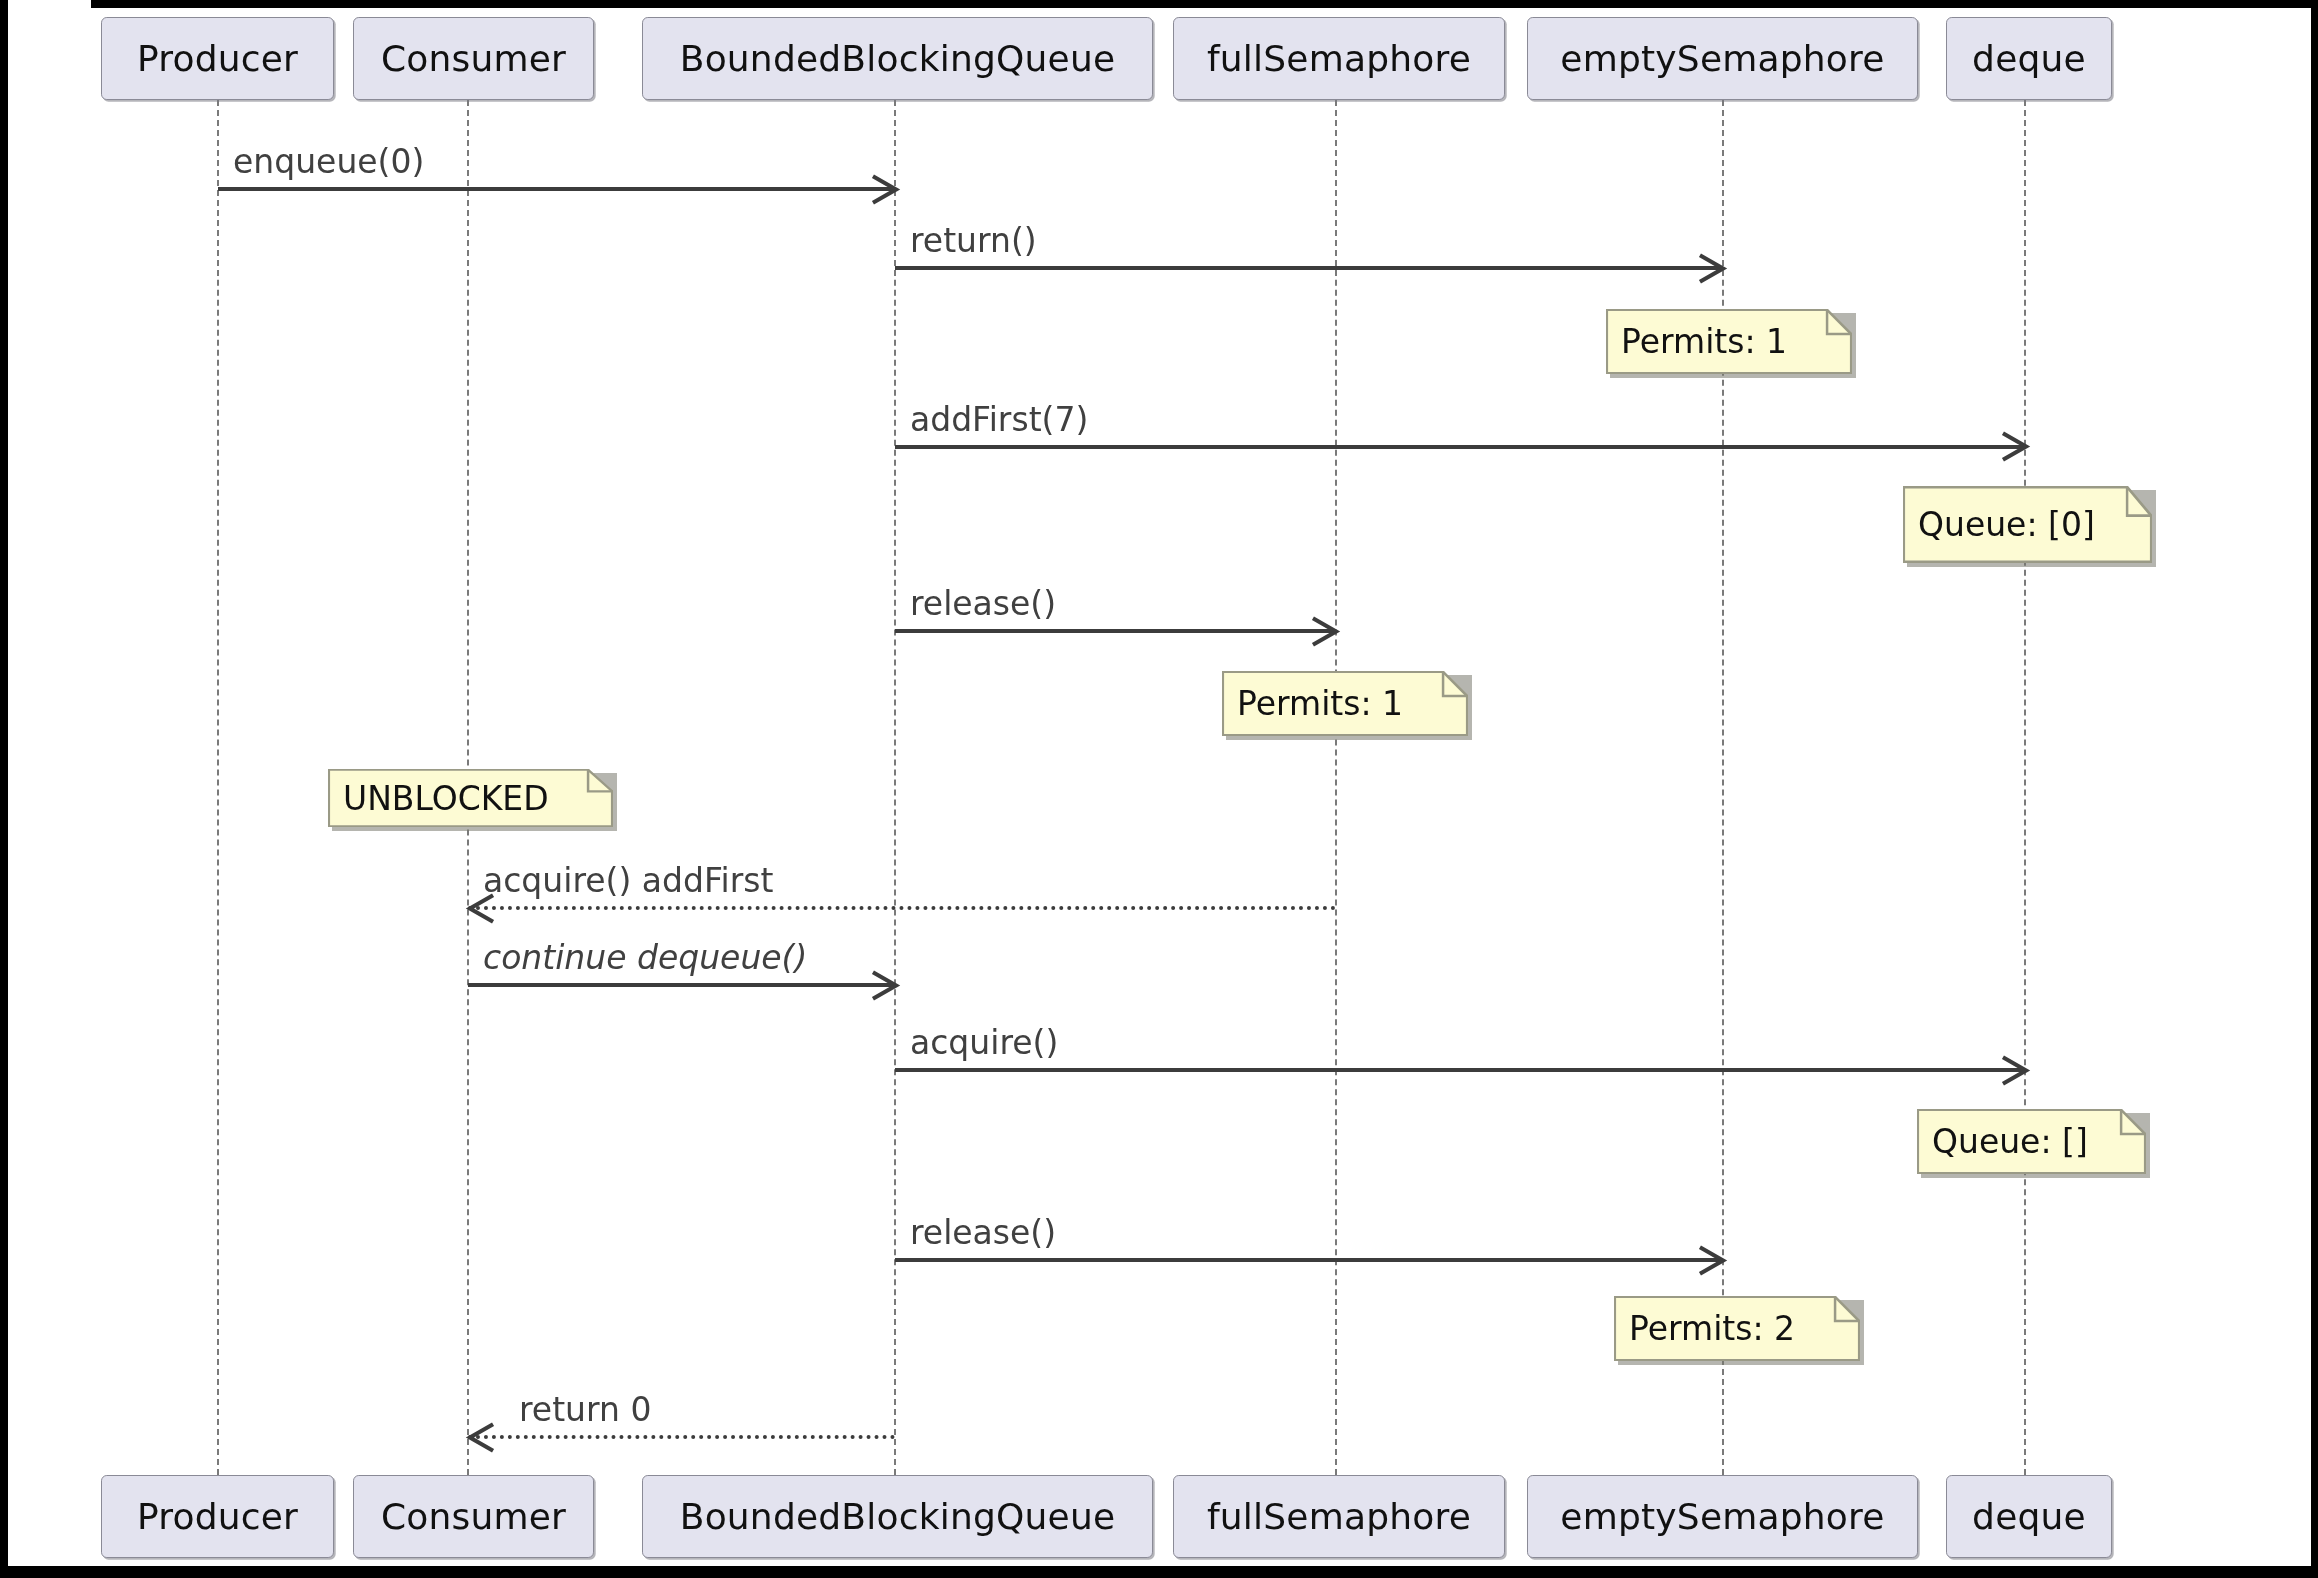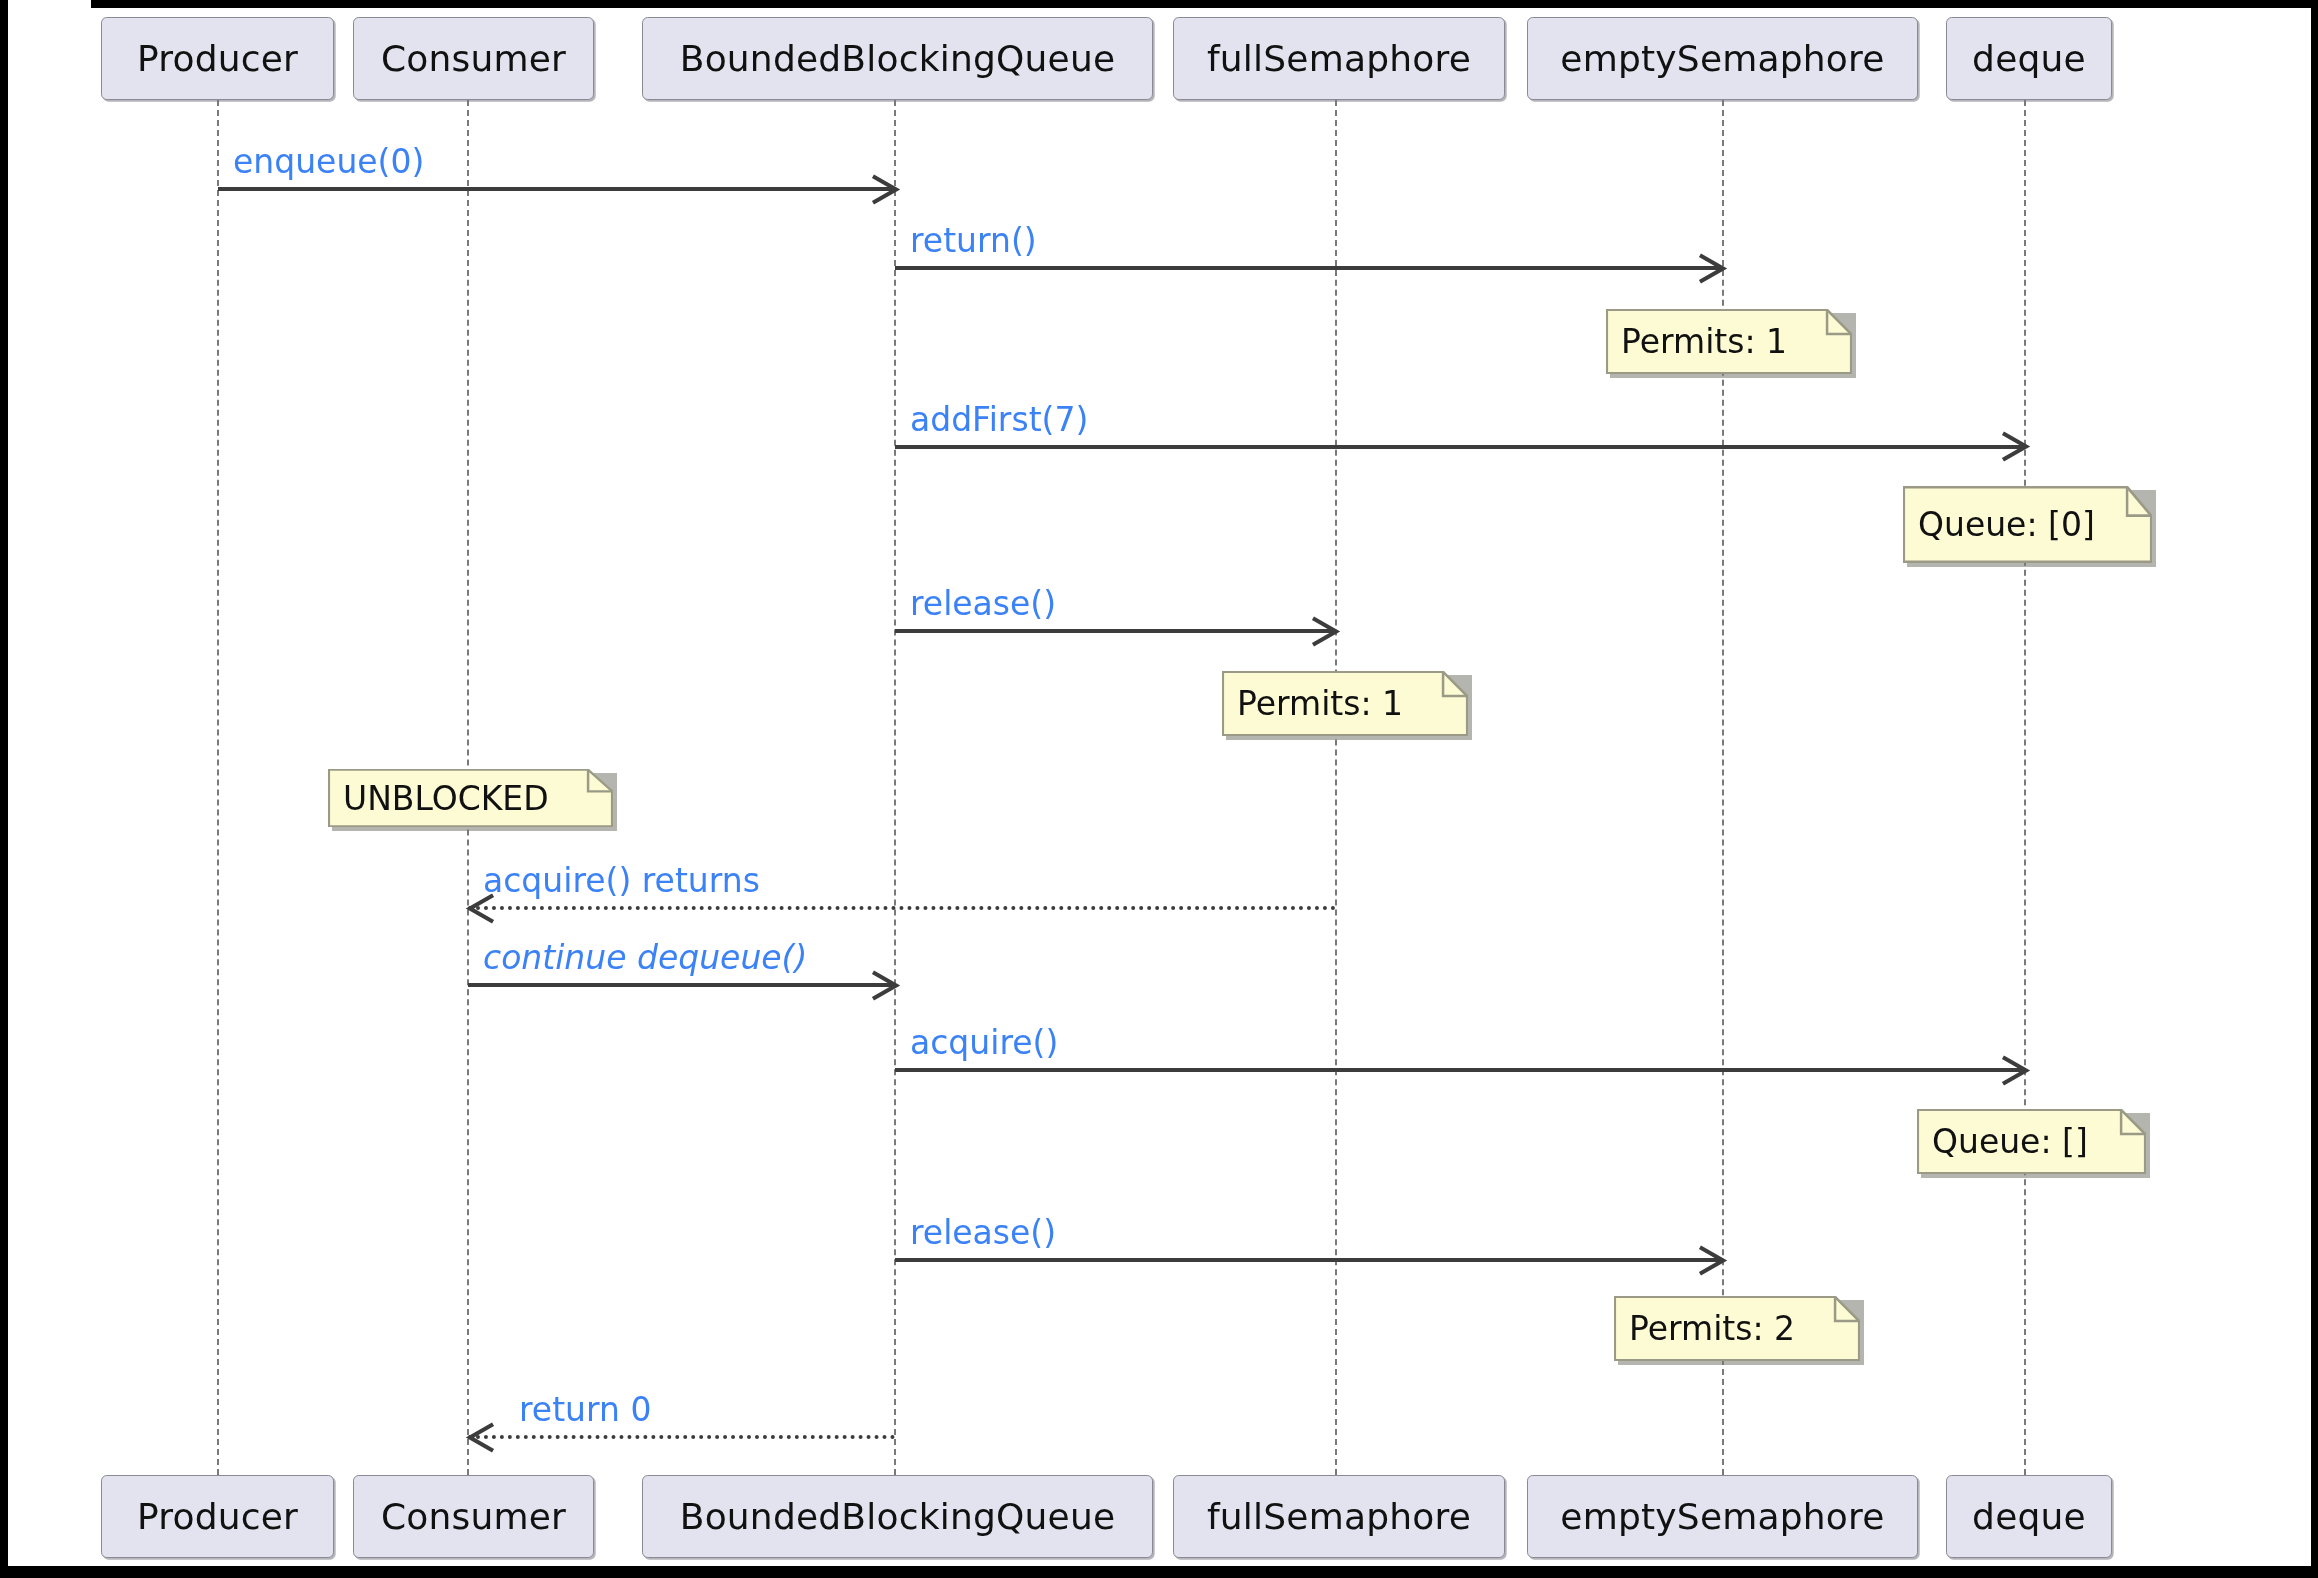--- a/index.html
+++ b/index.html
@@ -66,21 +66,21 @@
     position: absolute;
     width: 28px;
     height: 28px;
     pointer-events: none;
   }
   .arrowhead svg { display: block; overflow: visible; }
 
   .msg-label {
     position: absolute;
     font-size: 33px;
-    color: #3b82f6;
+    color: #404040;
     white-space: nowrap;
   }
 
   
   .note {
     position: absolute;
   }
   .note-shadow {
     position: absolute;
     left: 4.2px;
@@ -155,21 +155,21 @@
           <path d="M 6 4 L 34 20 L 6 36" fill="none" stroke="#3c3c3c" stroke-width="5" stroke-linecap="butt" stroke-linejoin="miter"></path>
         </svg>
       </div>
       <div class="msg-label" style="left: 910px; top: 584px;">release()</div>
       <div class="msg dotted" style="left: 468px; top: 906px; width: 868px;"></div>
       <div class="arrowhead" style="top: 892px; left: 465px;">
         <svg width="33" height="33" viewBox="0 0 40 40">
           <path d="M 34 4 L 6 20 L 34 36" fill="none" stroke="#3c3c3c" stroke-width="5" stroke-linecap="butt" stroke-linejoin="miter"></path>
         </svg>
       </div>
-      <div class="msg-label" style="left: 483px; top: 861px;">acquire() returns</div>
+      <div class="msg-label" style="left: 483px; top: 861px;">acquire() addFirst</div>
       <div class="msg" style="left: 468px; top: 983px; width: 427px;"></div>
       <div class="arrowhead" style="top: 969px; left: 868px;">
         <svg width="33" height="33" viewBox="0 0 40 40">
           <path d="M 6 4 L 34 20 L 6 36" fill="none" stroke="#3c3c3c" stroke-width="5" stroke-linecap="butt" stroke-linejoin="miter"></path>
         </svg>
       </div>
       <div class="msg-label" style="left: 483px; top: 938px; font-style: italic;">continue dequeue()</div>
       <div class="msg" style="left: 895px; top: 1068px; width: 1130px;"></div>
       <div class="arrowhead" style="top: 1054px; left: 1998px;">
         <svg width="33" height="33" viewBox="0 0 40 40">

